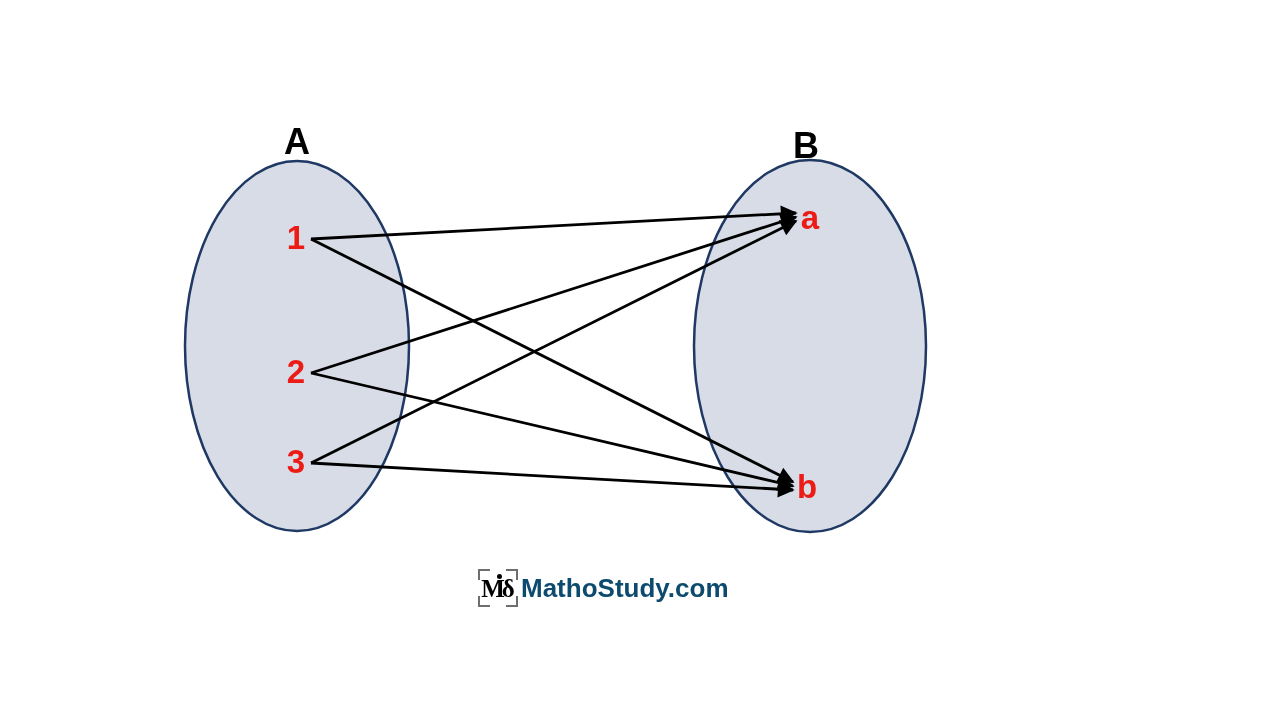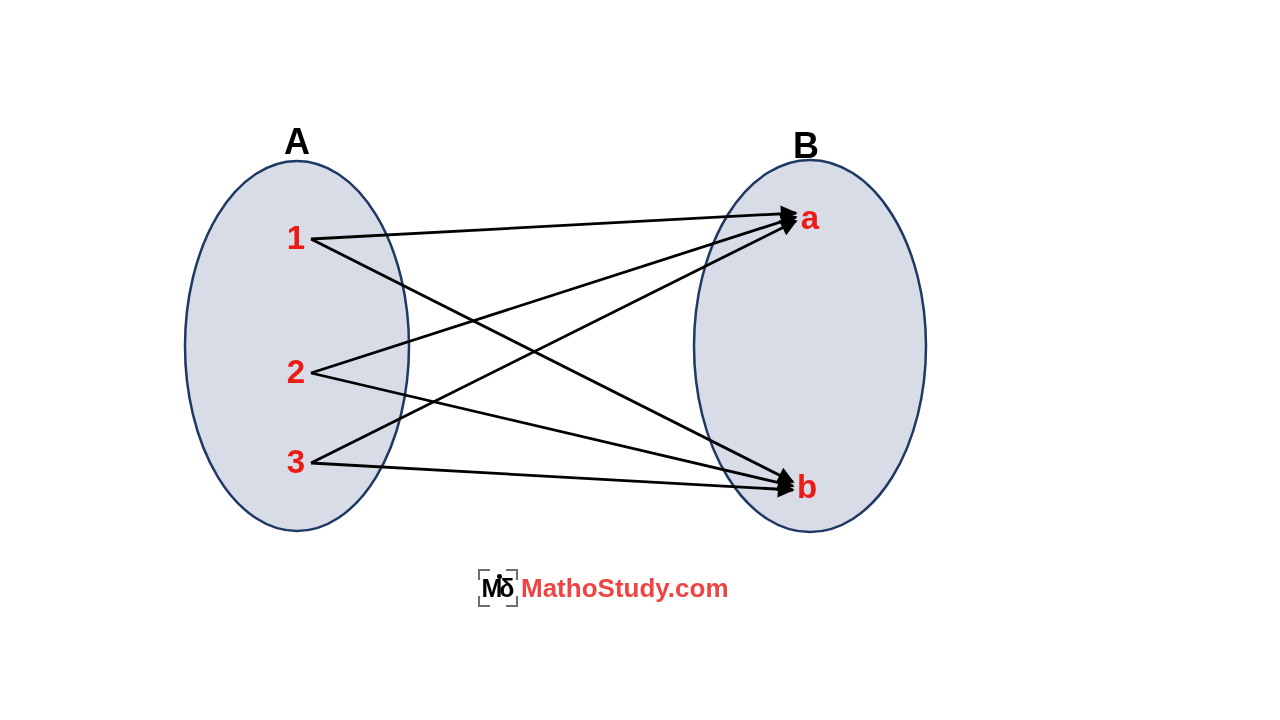--- a/index.html
+++ b/index.html
@@ -50,21 +50,21 @@
     position: absolute;
     width: 10px;
     height: 9px;
     border: 0 solid #6e6e6e;
   }
   .corner.tl { top: 0; left: 0; border-top-width: 2px; border-left-width: 2px; }
   .corner.tr { top: 0; right: 0; border-top-width: 2px; border-right-width: 2px; }
   .corner.bl { bottom: 0; left: 0; border-bottom-width: 2px; border-left-width: 2px; }
   .corner.br { bottom: 0; right: 0; border-bottom-width: 2px; border-right-width: 2px; }
   .mark {
-    font-family: Liberation Sans, sans-serif;
+    font-family: Liberation Serif, serif;
     font-size: 25px;
     font-weight: 800;
     letter-spacing: -3px;
     color: #000000;
     line-height: 1;
     padding-right: 3px;
     text-align: right;
   }
   .mark-dot {
     position: absolute;
@@ -72,21 +72,21 @@
     left: 19px;
     width: 5px;
     height: 5px;
     border-radius: 50%;
     background: #000000;
   }
   .brand {
     font-family: "Liberation Sans", sans-serif;
     font-size: 26px;
     font-weight: 700;
-    color: #ef4444;
+    color: #0c4a6e;
     white-space: nowrap;
   }
 </style>
 </head>
 <body>
 
 <div class="stage">
   <svg id="diagram" width="1280" height="720" viewBox="0 0 1280 720">
       <defs>
         <marker id="arrowhead" viewBox="0 0 10 10" refX="9" refY="5" markerWidth="7" markerHeight="6" orient="auto">

